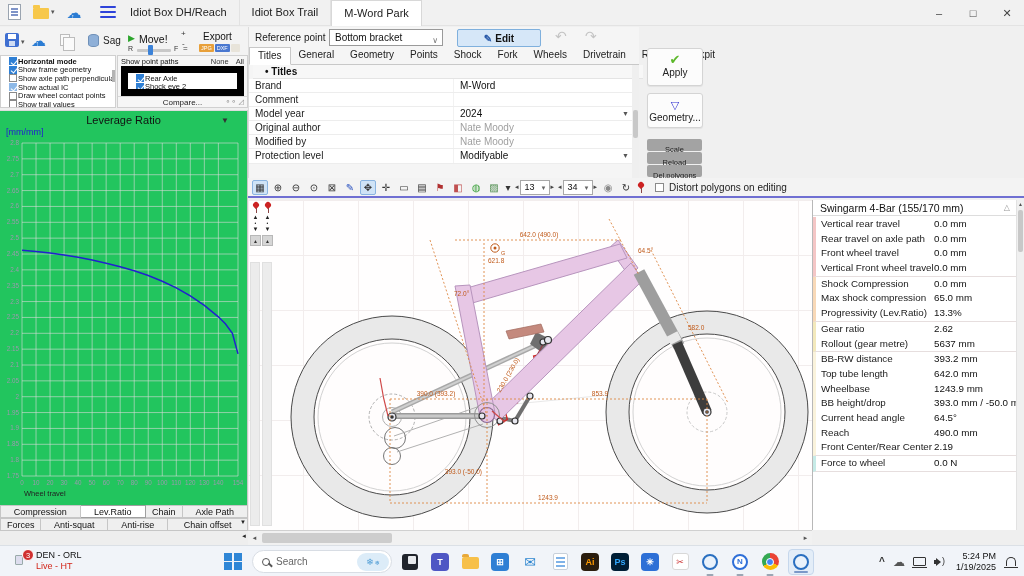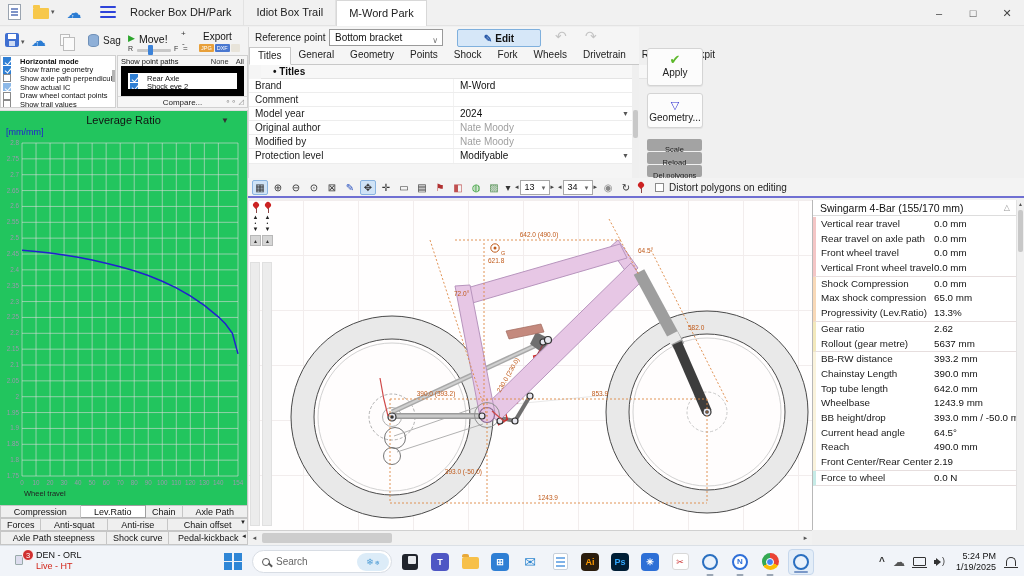--- a/index.html
+++ b/index.html
@@ -40,21 +40,21 @@
 #sl-r{left:128px;top:18px;font-size:7px;color:#333}
 #sl-track{left:137px;top:22px;width:34px;height:3px;background:#c8c8c8;border-radius:1px}
 #sl-thumb{left:148px;top:18px;width:5px;height:10px;background:#3b82d8;border-radius:1px}
 #sl-f{left:174px;top:18px;font-size:7px;color:#333}
 #sl-eq{left:183px;top:17px;font-size:8px;color:#333}
 #exp-lbl{left:203px;top:4px;font-size:10px;color:#111}
 #exp-chips{left:199px;top:17px;display:flex;gap:1px}
 .chip{font-size:5.5px;padding:1px 2px;color:#fff;border-radius:1px;line-height:6px}
 
 #view-options{position:absolute;left:0;top:55px;width:116px;height:53px;background:#fff;border:1px solid #d0d0d0;overflow:hidden;padding-top:1px}
-.cb-row{display:flex;gap:9px;align-items:center;height:8.6px;padding-left:2px;font-size:7.5px;color:#111;white-space:nowrap}
+.cb-row{display:flex;gap:1px;align-items:center;height:8.6px;padding-left:8px;font-size:7.5px;color:#111;white-space:nowrap}
 .cb-row.bold{font-weight:bold}
 .cb{width:8px;height:8px;border:1px solid #8a8a8a;background:#fff;display:inline-block;flex:none;position:relative}
 .cb.on{background:#2f7fd4;border-color:#2f7fd4}
 .cb.on::after{content:"";position:absolute;left:2px;top:0.5px;width:3px;height:5px;border:solid #fff;border-width:0 1.5px 1.5px 0;transform:rotate(40deg)}
 .cb.dim{opacity:.55}
 #grip1{left:112px;top:70px;width:3px;height:12px;background:#b4b4b4}
 
 #pp-panel{position:absolute;left:117px;top:55px;width:131px;height:53px;background:#f6f6f6;border:1px solid #d0d0d0;font-size:7.5px}
 #pp-head{position:absolute;left:3px;top:1px;right:3px;display:flex;color:#111}
 #pp-head .sp{flex:1}
@@ -81,21 +81,21 @@
 #ref-lbl{left:6px;top:5px;font-size:10px;color:#222}
 #ref-select{left:80px;top:2px;width:114px;height:17px;background:#fff;border:1px solid #9a9a9a;font-size:10px;line-height:15px;padding-left:5px;color:#111}
 #ref-select i{position:absolute;right:4px;top:3px;font-style:normal;font-size:8px;color:#777}
 #edit-btn{left:208px;top:2px;width:84px;height:18px;background:#d6e7f8;border:1px solid #7fb0dd;border-radius:2px;font-size:10px;font-weight:bold;color:#111;display:flex;align-items:center;justify-content:center;gap:3px}
 #edit-btn i{font-style:normal;color:#2758a8;font-size:10px}
 #undo-ic{left:306px;top:1px;font-size:14px;color:#c4c4c4}
 #redo-ic{left:336px;top:1px;font-size:14px;color:#c4c4c4}
 #ftabs{position:absolute;left:0;top:20px;width:100%;height:18px;display:flex;border-bottom:1px solid #c8c8c8}
 .ftab{padding:0 8px;line-height:16px;font-size:10px;color:#222;white-space:nowrap}
 .ftab.active{background:#fff;border:1px solid #c8c8c8;border-bottom:1px solid #fff;margin-bottom:-1px}
-#fsection{position:absolute;left:12px;top:38px;width:100%;height:14px;background:#f7f7f7;border-bottom:1px solid #e4e4e4;font-size:10px;font-weight:bold;color:#111;line-height:14px;padding-left:12px}
+#fsection{position:absolute;left:4px;top:38px;width:100%;height:14px;background:#f7f7f7;border-bottom:1px solid #e4e4e4;font-size:10px;font-weight:bold;color:#111;line-height:14px;padding-left:12px}
 #frows{position:absolute;left:0;top:52px;right:7px}
 .frow{height:14.1px;display:flex;border-bottom:1px solid #ededed;background:#fff}
 .flab{width:204px;padding-left:6px;font-size:10px;color:#222;line-height:14px;white-space:nowrap}
 .fval{flex:1;position:relative;font-size:10px;line-height:14px;color:#111;border-left:1px solid #f2f2f2;padding-left:6px;white-space:nowrap}
 .fval.muted{color:#a0a0a0}
 .fdd{position:absolute;right:3px;top:0;font-size:7px;color:#555}
 #fscroll{position:absolute;right:0;top:38px;bottom:0;width:7px;background:#efefef}
 #fscroll i{position:absolute;left:1px;top:45px;width:5px;height:28px;background:#c8c8c8;border-radius:2px}
 
 .bigbtn{position:absolute;left:647px;width:56px;background:#fcfcfc;border:1px solid #d4d4d4;border-radius:3px;text-align:center;font-size:10px;color:#222;box-shadow:0 1px 1px rgba(0,0,0,.06)}
@@ -196,21 +196,21 @@
         <span class="ddv">▾</span>
       </span>
     <span class="cloud-ic">☁<i>↑</i></span>
     <span class="ham">
         <i></i>
         <i></i>
         <i></i>
       </span>
   </div>
   <div id="doc-tabs">
-      <div class="dtab">Rocker Box DH/Park</div>
+      <div class="dtab">Idiot Box DH/Reach</div>
       <div class="dtab">Idiot Box Trail</div>
       <div class="dtab active">M-Word Park</div>
     </div>
   <div id="win-controls">
     <span class="wbtn">–</span>
     <span class="wbtn">□</span>
     <span class="wbtn">✕</span>
   </div>
 </div>
 
@@ -389,25 +389,20 @@
       <div class="btab active" style="flex-grow: 9;">Lev.Ratio</div>
       <div class="btab" style="flex-grow: 5;">Chain</div>
       <div class="btab" style="flex-grow: 9;">Axle Path</div>
     </div>
     <div class="btrow">
       <div class="btab" style="flex-grow: 6;">Forces</div>
       <div class="btab" style="flex-grow: 10;">Anti-squat</div>
       <div class="btab" style="flex-grow: 9;">Anti-rise</div>
       <div class="btab" style="flex-grow: 12;">Chain offset</div>
     </div>
-    <div class="btrow">
-      <div class="btab" style="flex-grow: 19;">Axle Path steepness</div>
-      <div class="btab" style="flex-grow: 11;">Shock curve</div>
-      <div class="btab" style="flex-grow: 14;">Pedal-kickback</div>
-    </div>
   </div>
 <span class="abs" id="bt-dn">▼</span>
 <span class="abs" id="bt-left">◄</span>
 
 <div id="form-panel">
   <span class="abs" id="ref-lbl">Reference point</span>
   <div class="abs" id="ref-select"><span>Bottom bracket</span><i>∨</i></div>
   <div class="abs" id="edit-btn">
       <i>✎</i>
       <span>Edit</span>
@@ -680,24 +675,20 @@
           <div class="sl">Rollout (gear metre)</div>
           <div class="sv">5637 mm</div>
         </div>
       </div>
       <div class="sgroup" style="border-left: 3px solid rgb(250, 243, 220);">
         <div class="srow">
           <div class="sl">BB-RW distance</div>
           <div class="sv">393.2 mm</div>
         </div>
         <div class="srow">
-          <div class="sl">Chainstay Length</div>
-          <div class="sv">390.0 mm</div>
-        </div>
-        <div class="srow">
           <div class="sl">Top tube length</div>
           <div class="sv">642.0 mm</div>
         </div>
         <div class="srow">
           <div class="sl">Wheelbase</div>
           <div class="sv">1243.9 mm</div>
         </div>
         <div class="srow">
           <div class="sl">BB height/drop</div>
           <div class="sv">393.0 mm / -50.0 mm</div>

